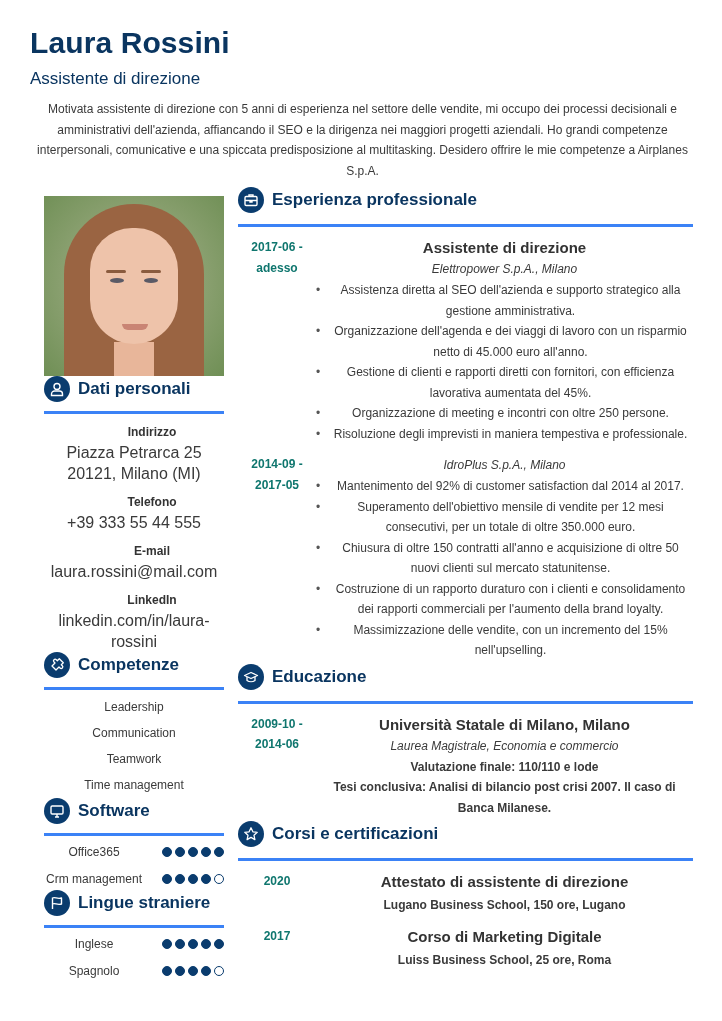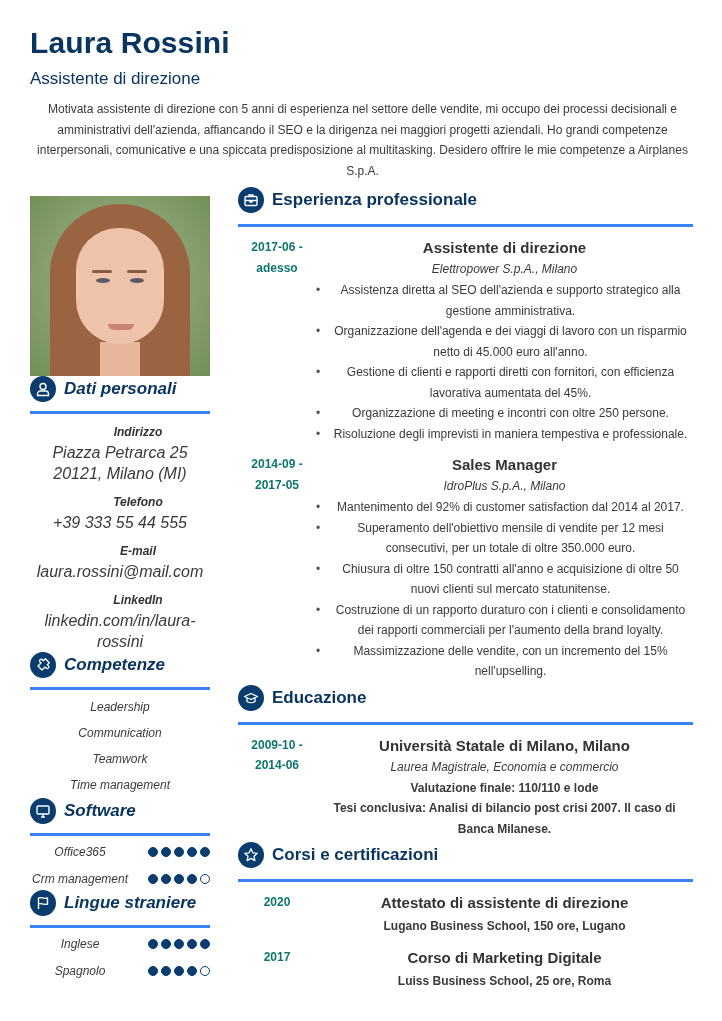--- a/index.html
+++ b/index.html
@@ -6,21 +6,21 @@
   html, body { width: 722px; height: 1021px; background: #ffffff; overflow: hidden; }
   body { font-family: "Liberation Sans", sans-serif; color: #333333; position: relative; }
 
   .page { position: relative; width: 722px; height: 1021px; text-align: center; }
 
   .name { position: absolute; left: 30px; top: 26px; font-size: 30px; font-weight: bold; color: #0a3560; letter-spacing: 0.1px; }
   .title { position: absolute; left: 30px; top: 69px; font-size: 17px; color: #0a3560; }
   .summary { position: absolute; left: 30px; top: 99px; width: 665px; font-size: 12px; line-height: 20.5px; color: #3a3a3a; }
 
   
-  .left { position: absolute; left: 30px; top: 196px; width: 180px; font-style: italic; }
+  .left { position: absolute; left: 44px; top: 196px; width: 180px; }
   .photo { width: 180px; height: 180px; position: relative; overflow: hidden;
     background: radial-gradient(ellipse at 50% 48%, #f0c8b0 0%, #e3ad92 22%, #b87a55 32%, #9a6040 40%, #8aa070 55%, #6f8f55 100%); }
   .photo .hair { position: absolute; left: 20px; top: 8px; width: 140px; height: 190px; border-radius: 70px 70px 20px 20px; background: #9a6442; }
   .photo .face { position: absolute; left: 46px; top: 32px; width: 88px; height: 116px; border-radius: 44px 44px 46px 46px; background: #eec3aa; }
   .photo .eye { position: absolute; top: 82px; width: 14px; height: 5px; border-radius: 50%; background: #5a5a66; }
   .photo .eye.l { left: 66px; } .photo .eye.r { left: 100px; }
   .photo .brow { position: absolute; top: 74px; width: 20px; height: 3px; border-radius: 2px; background: #8a5b3e; }
   .photo .brow.l { left: 62px; } .photo .brow.r { left: 97px; }
   .photo .mouth { position: absolute; left: 78px; top: 128px; width: 26px; height: 6px; border-radius: 0 0 13px 13px; background: #c98474; }
   .photo .neck { position: absolute; left: 70px; top: 146px; width: 40px; height: 40px; background: #e8b69a; }
@@ -221,21 +221,20 @@
           </ul>
         </div>
       </div>
 
       <div class="entry">
         <div class="entry-date">
           <div>2014-09 -</div>
           <div>2017-05</div>
         </div>
         <div class="entry-body">
-          <div class="entry-title">Sales Manager</div>
           <div class="entry-sub">IdroPlus S.p.A., Milano</div>
           <ul class="bullets">
             <li>Mantenimento del 92% di customer satisfaction dal 2014 al 2017.</li>
             <li>Superamento dell'obiettivo mensile di vendite per 12 mesi consecutivi, per un totale di oltre 350.000 euro.</li>
             <li>Chiusura di oltre 150 contratti all'anno e acquisizione di oltre 50 nuovi clienti sul mercato statunitense.</li>
             <li>Costruzione di un rapporto duraturo con i clienti e consolidamento dei rapporti commerciali per l'aumento della brand loyalty.</li>
             <li>Massimizzazione delle vendite, con un incremento del 15% nell'upselling.</li>
           </ul>
         </div>
       </div>

